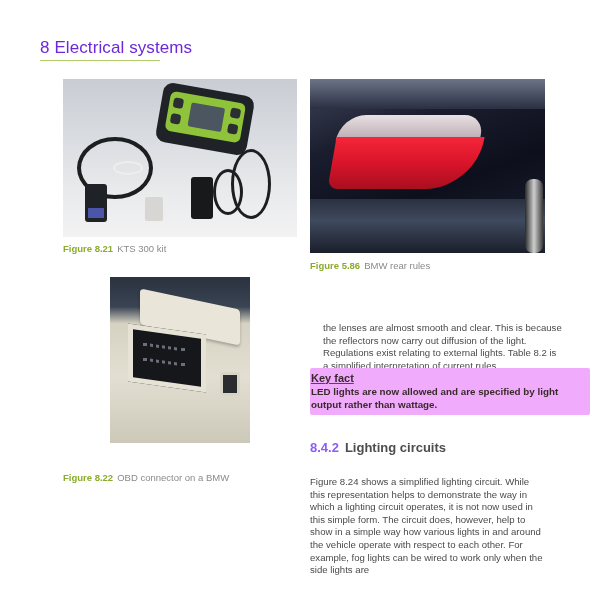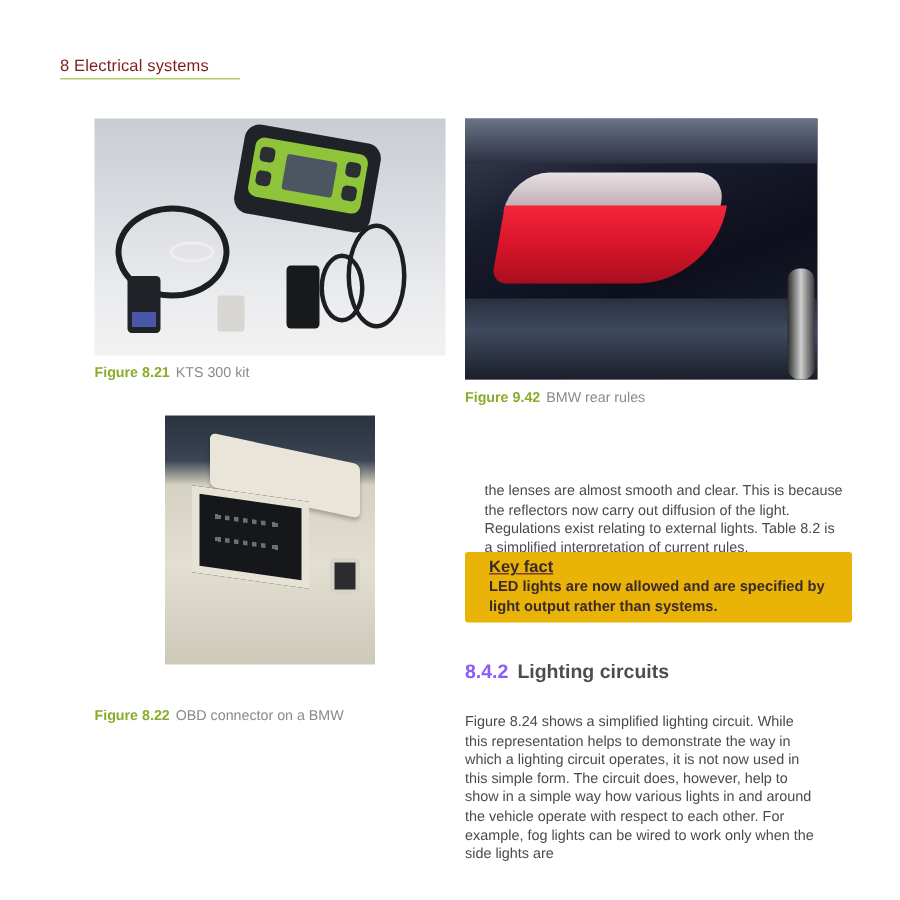--- a/index.html
+++ b/index.html
@@ -1,21 +1,21 @@
 <!DOCTYPE html>
 <html><head>
   <meta charset="utf-8">
   <style>
     * { box-sizing: border-box; margin: 0; padding: 0; }
     html, body { width: 600px; height: 600px; background: #ffffff; overflow: hidden; }
     body { position: relative; font-family: "Liberation Sans", sans-serif; color: #3a3a3a; }
 
     .chapter-header {
       position: absolute; left: 40px; top: 38px;
-      font-size: 11px; color: #7f1d1d; letter-spacing: 0.1px;
+      font-size: 17px; color: #6d28d9; letter-spacing: 0.1px;
       padding-bottom: 2px;
       border-bottom: 1.5px solid #b5cc6a;
       width: 120px;
       white-space: nowrap;
     }
 
     .figure-img { position: absolute; overflow: hidden; }
 
     
     #fig821 { left: 63px; top: 79px; width: 234px; height: 158px;
@@ -63,22 +63,22 @@
     .obd-switch { position: absolute; left: 110px; top: 95px; width: 20px; height: 24px;
       background: #2a2c30; border: 3px solid #d8d5c8; border-radius: 3px; }
 
     .caption { position: absolute; font-size: 9.5px; color: #8a8a8a; white-space: nowrap; }
     .caption .fig-num { color: #8bab2c; font-weight: bold; margin-right: 4px; }
 
     .body-text { position: absolute; font-size: 9.6px; line-height: 12.6px; color: #4a4a4a; }
     .body-text p { margin-bottom: 6px; }
 
     .key-fact {
-      position: absolute; left: 310px; top: 368px; width: 258px; height: 47px;
-      background: #eab308; border-radius: 2px; padding: 4px 16px;
+      position: absolute; left: 310px; top: 368px; width: 280px; height: 47px;
+      background: #f0abfc; border-radius: 2px; padding: 4px 1px;
     }
     .key-fact-title { font-size: 11px; font-weight: bold; color: #3a2a2a; text-decoration: underline; text-decoration-color: #7a3a3a; }
     .key-fact-text { font-size: 9.8px; line-height: 13px; color: #3a2a2a; font-weight: bold; margin-top: 1px; }
 
     .section-heading { position: absolute; left: 310px; top: 440px; font-size: 13px; font-weight: bold; color: #4d4d4d; white-space: nowrap; }
     .section-heading .sec-num { color: #8b5cf6; margin-right: 6px; }
   </style>
 </head>
 <body>
 
@@ -107,21 +107,21 @@
 </div>
 
 <div class="figure-img" id="fig823">
   <div class="car-reflect"></div>
   <div class="tail-white"></div>
   <div class="tail-red"></div>
   <div class="car-lower"></div>
   <div class="tyre"></div>
 </div>
 <div class="caption" style="left:310px;top:260px;">
-  <span class="fig-num">Figure 9.42</span><span>BMW rear rules</span>
+  <span class="fig-num">Figure 5.86</span><span>BMW rear rules</span>
 </div>
 
 <div class="figure-img" id="fig822">
   <div class="obd-flap"></div>
   <div class="obd-socket">
     <div class="obd-pins"></div>
   </div>
   <div class="obd-switch"></div>
 </div>
 <div class="caption" style="left:63px;top:472px;">
@@ -130,21 +130,21 @@
 
 <div class="body-text" style="left:63px;top:478px;width:240px;">
 </div>
 
 <div class="body-text" style="left:323px;top:290px;width:240px;margin-top:32px;">
   <p>the lenses are almost smooth and clear. This is because the reflectors now carry out diffusion of the light. Regulations exist relating to external lights. Table 8.2 is a simplified interpretation of current rules.</p>
 </div>
 
 <div class="key-fact">
   <div class="key-fact-title">Key fact</div>
-  <div class="key-fact-text">LED lights are now allowed and are specified by light output rather than systems.</div>
+  <div class="key-fact-text">LED lights are now allowed and are specified by light output rather than wattage.</div>
 </div>
 
 <div class="section-heading">
   <span class="sec-num">8.4.2</span><span>Lighting circuits</span>
 </div>
 
 <div class="body-text" style="left:310px;top:476px;width:236px;">
   <p>Figure 8.24 shows a simplified lighting circuit. While this representation helps to demonstrate the way in which a lighting circuit operates, it is not now used in this simple form. The circuit does, however, help to show in a simple way how various lights in and around the vehicle operate with respect to each other. For example, fog lights can be wired to work only when the side lights are</p>
 </div>
 

